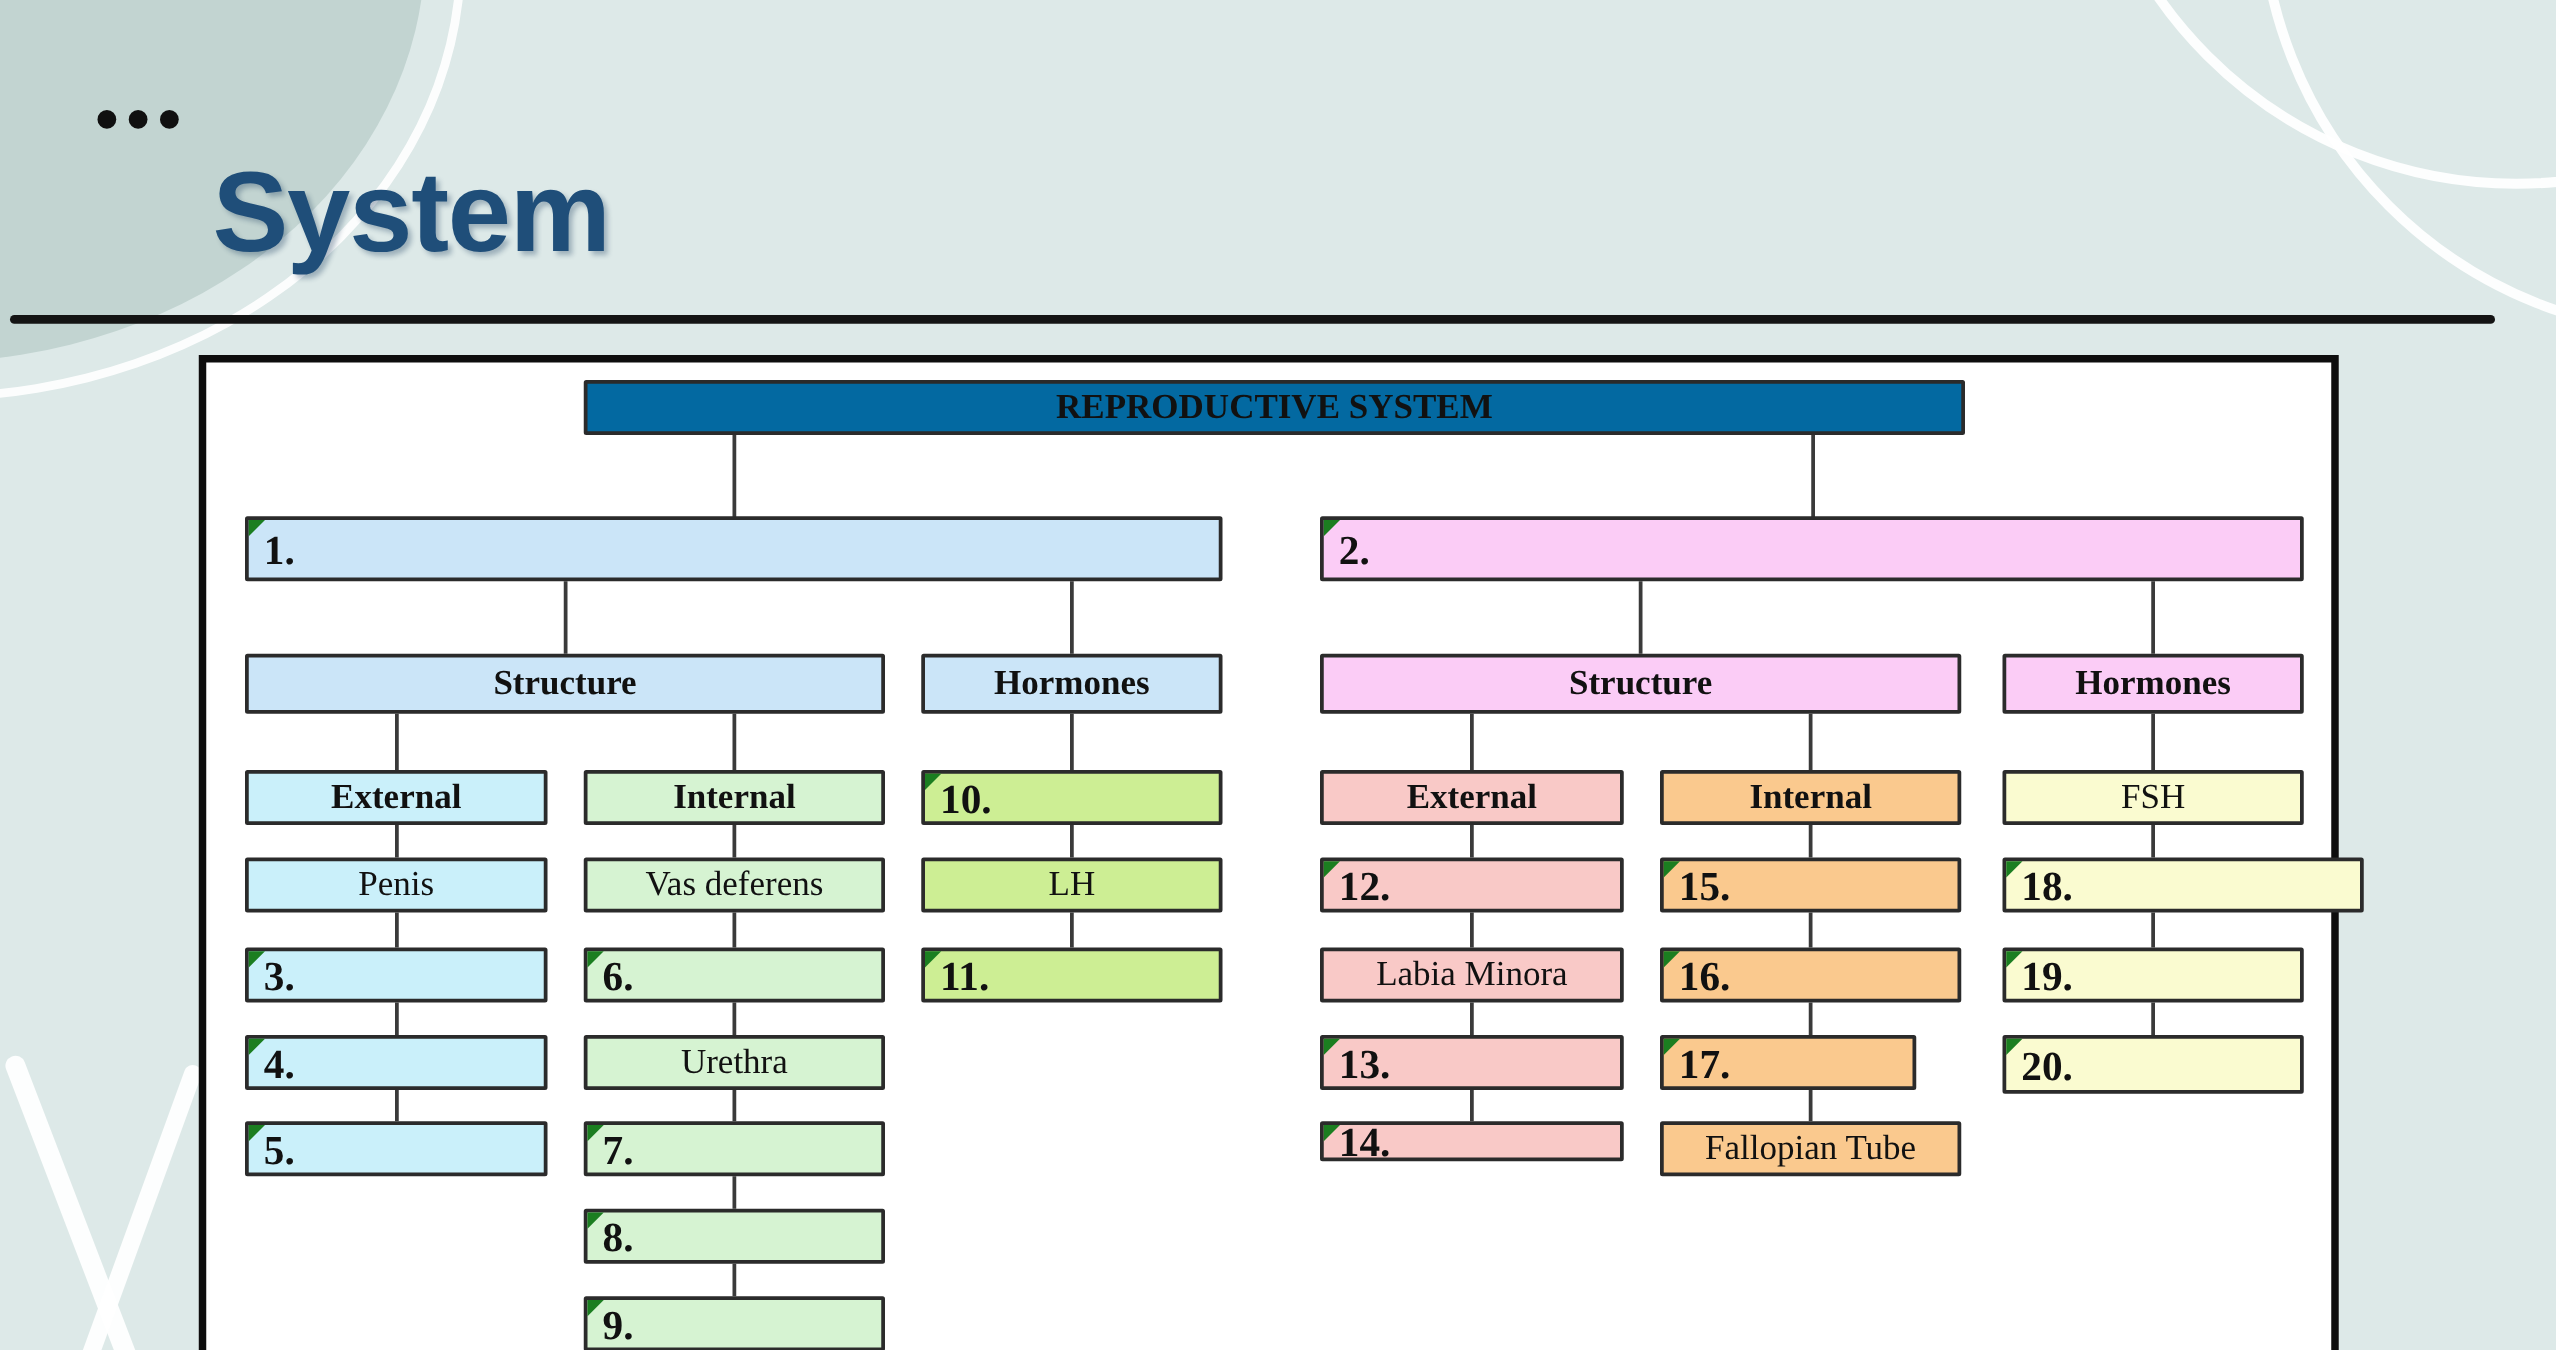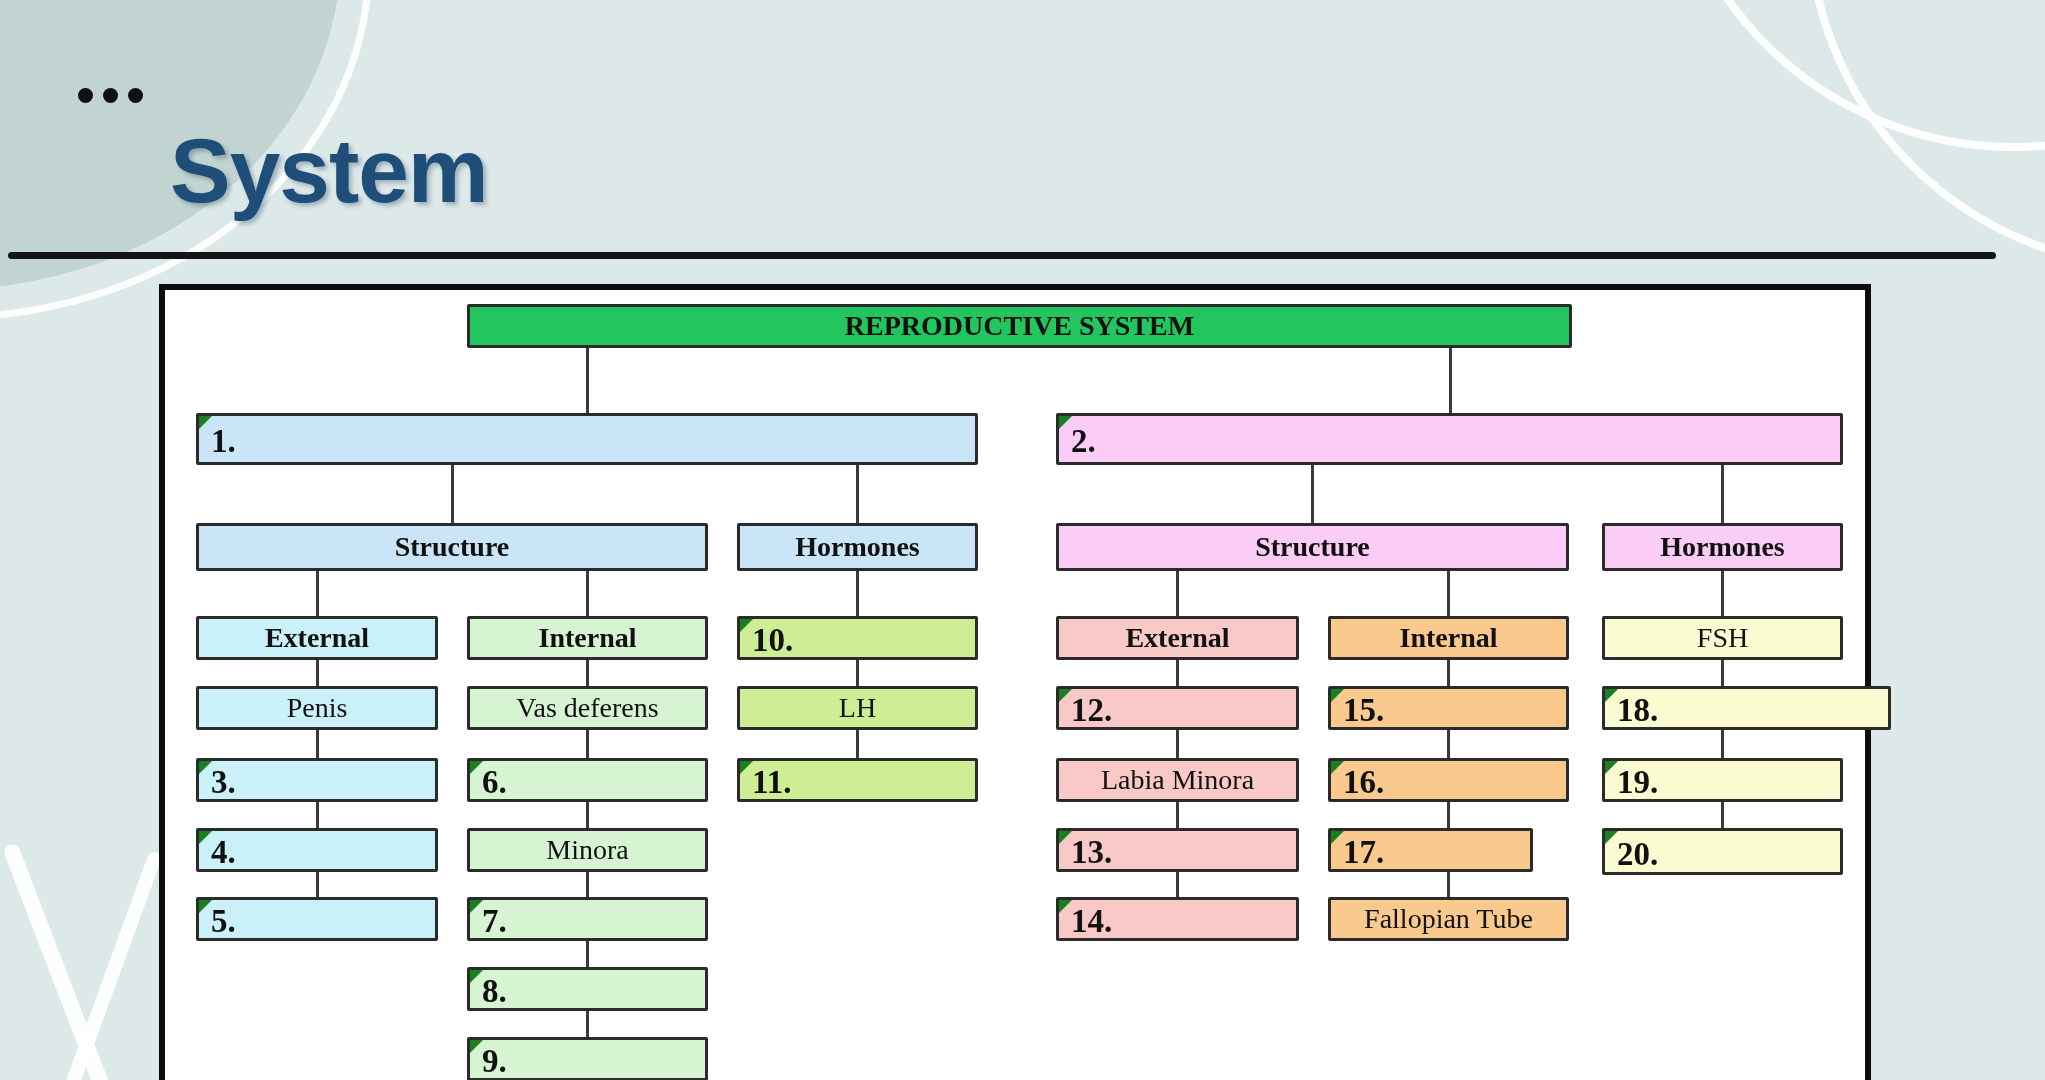--- a/index.html
+++ b/index.html
@@ -31,21 +31,21 @@
     position:absolute;box-sizing:border-box;border:3px solid #2b2b2b;border-radius:2px;
     display:flex;align-items:center;justify-content:center;
     font-family:"Liberation Serif",serif;font-size:28px;color:#111;
   }
   .hdr{font-weight:bold;}
   .blank{justify-content:flex-start;padding-left:12px;padding-top:5px;font-weight:bold;font-size:33px;}
   .blank::before{
     content:"";position:absolute;top:0;left:0;width:0;height:0;
     border-top:13px solid #1b7e20;border-right:13px solid transparent;
   }
-  .c-lav{background:#22c55e;}
+  .c-lav{background:#0369a1;}
   .c-blue{background:#cbe5f8;}
   .c-cyan{background:#caf0fa;}
   .c-green{background:#d6f3d2;}
   .c-lime{background:#cdee94;}
   .c-pink{background:#fbccf6;}
   .c-salmon{background:#f9c9c7;}
   .c-orange{background:#fac98e;}
   .c-yellow{background:#fafbd0;}
   
   .vl{position:absolute;width:3px;background:#3a3a3a;}
@@ -123,32 +123,32 @@
 <div class="box c-orange hdr" style="left:1328px;top:616px;width:241px;height:44px">Internal</div>
 <div class="box c-yellow" style="left:1602px;top:616px;width:241px;height:44px">FSH</div>
 
 <div class="box c-cyan" style="left:196px;top:686px;width:242px;height:44px">Penis</div>
 <div class="box c-cyan blank" style="left:196px;top:758px;width:242px;height:44px">3.</div>
 <div class="box c-cyan blank" style="left:196px;top:828px;width:242px;height:44px">4.</div>
 <div class="box c-cyan blank" style="left:196px;top:897px;width:242px;height:44px">5.</div>
 
 <div class="box c-green" style="left:467px;top:686px;width:241px;height:44px">Vas deferens</div>
 <div class="box c-green blank" style="left:467px;top:758px;width:241px;height:44px">6.</div>
-<div class="box c-green" style="left:467px;top:828px;width:241px;height:44px">Minora</div>
+<div class="box c-green" style="left:467px;top:828px;width:241px;height:44px">Urethra</div>
 <div class="box c-green blank" style="left:467px;top:897px;width:241px;height:44px">7.</div>
 <div class="box c-green blank" style="left:467px;top:967px;width:241px;height:44px">8.</div>
 <div class="box c-green blank" style="left:467px;top:1037px;width:241px;height:44px">9.</div>
 
 <div class="box c-lime" style="left:737px;top:686px;width:241px;height:44px">LH</div>
 <div class="box c-lime blank" style="left:737px;top:758px;width:241px;height:44px">11.</div>
 
 <div class="box c-salmon blank" style="left:1056px;top:686px;width:243px;height:44px">12.</div>
 <div class="box c-salmon" style="left:1056px;top:758px;width:243px;height:44px">Labia Minora</div>
 <div class="box c-salmon blank" style="left:1056px;top:828px;width:243px;height:44px">13.</div>
-<div class="box c-salmon blank" style="left:1056px;top:897px;width:243px;height:44px">14.</div>
+<div class="box c-salmon blank" style="left:1056px;top:897px;width:243px;height:32px">14.</div>
 
 <div class="box c-orange blank" style="left:1328px;top:686px;width:241px;height:44px">15.</div>
 <div class="box c-orange blank" style="left:1328px;top:758px;width:241px;height:44px">16.</div>
 <div class="box c-orange blank" style="left:1328px;top:828px;width:205px;height:44px">17.</div>
 <div class="box c-orange" style="left:1328px;top:897px;width:241px;height:44px">Fallopian Tube</div>
 
 <div class="box c-yellow blank" style="left:1602px;top:686px;width:289px;height:44px">18.</div>
 <div class="box c-yellow blank" style="left:1602px;top:758px;width:241px;height:44px">19.</div>
 <div class="box c-yellow blank" style="left:1602px;top:828px;width:241px;height:47px">20.</div>
 

